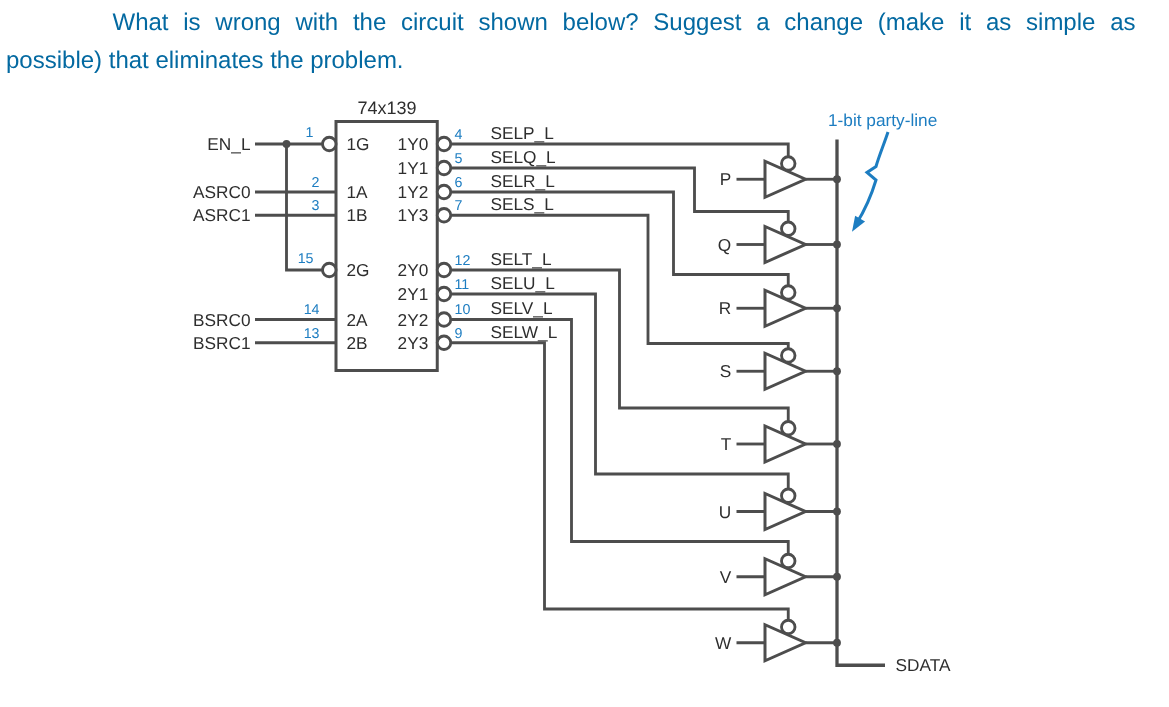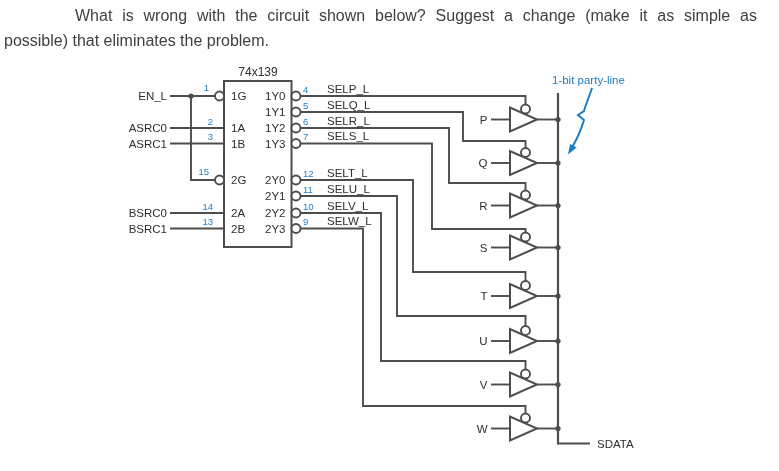--- a/index.html
+++ b/index.html
@@ -1,20 +1,20 @@
 <!DOCTYPE html>
 <html><head>
 <meta charset="utf-8">
 <style>
   html,body{margin:0;padding:0;background:#ffffff;}
   .page{
     position:relative;width:779px;height:471px;background:#ffffff;overflow:hidden;
     font-family:"Liberation Sans",sans-serif;
   }
-  .q-line{position:absolute;font-size:16px;color:#404040;white-space:pre;}
+  .q-line{position:absolute;font-size:16px;color:#0369a1;white-space:pre;}
   .q-line1{left:75px;top:7px;width:682px;white-space:normal;text-align:justify;text-align-last:justify;}
   .q-line2{left:4px;top:32px;}
   svg text{font-family:"Liberation Sans",sans-serif;fill:#2e2e2e;}
   .lbl{font-size:11.5px;}
   .pinnum{font-size:9.5px;fill:#1d7dc1;}
   .partnum{font-size:12px;}
   .bluetxt{font-size:11.5px;fill:#1d7dc1;}
   .wire{stroke:#4d4d4d;stroke-width:1.9;fill:none;}
   .thick{stroke:#4d4d4d;stroke-width:2.2;fill:none;}
   .shape{stroke:#4d4d4d;stroke-width:2;fill:#ffffff;}

